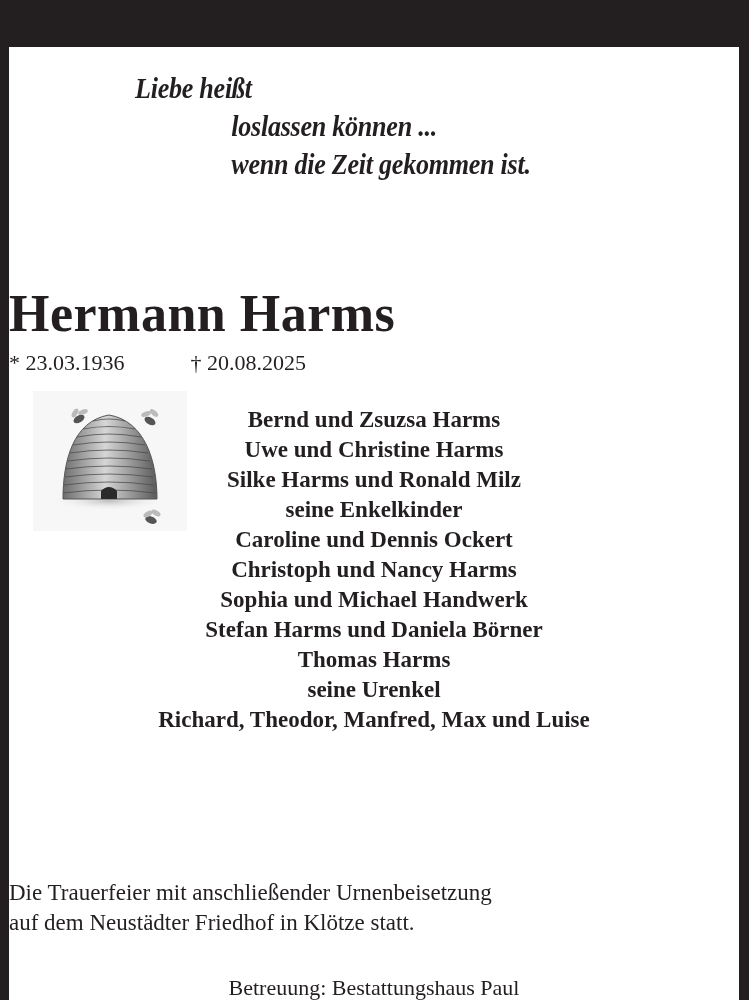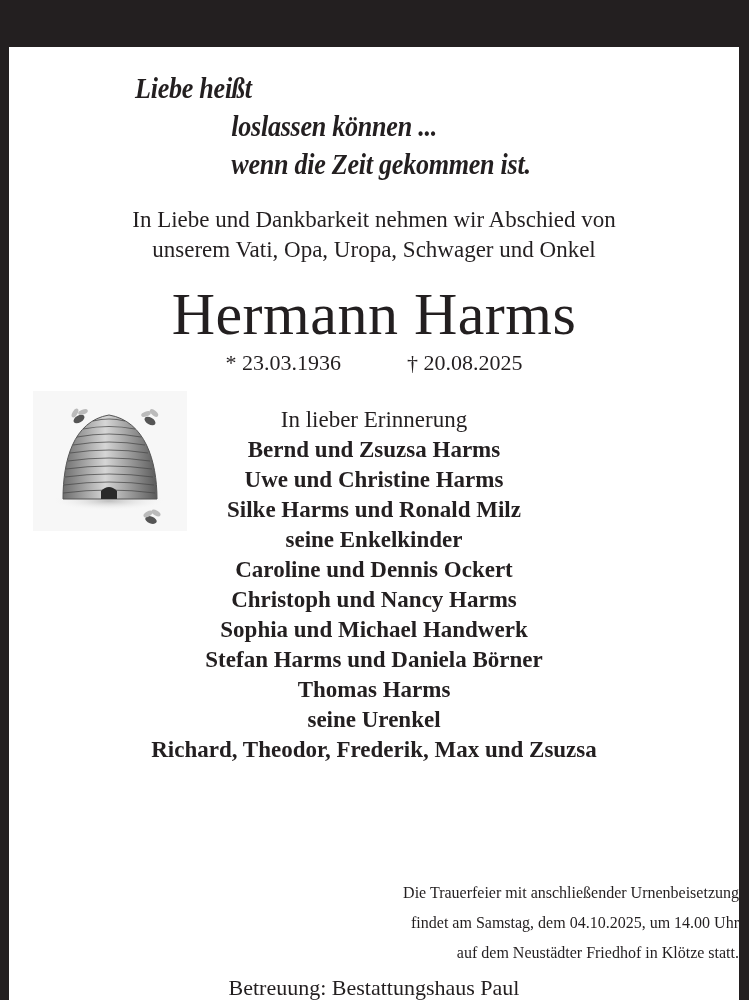--- a/index.html
+++ b/index.html
@@ -6,46 +6,42 @@
   body { width: 749px; height: 1000px; background: #231f20; position: relative; overflow: hidden; }
   .card {
     position: absolute; left: 9px; top: 9px; width: 730px; height: 982px;
     background: #ffffff; color: #231f20;
     font-family: "Liberation Serif", "DejaVu Serif", serif;
     margin-top: 38px;
   }
   .motto { position: absolute; left: 0; top: 22px; font-style: italic; font-weight: bold; font-size: 29px; line-height: 38px; letter-spacing: -0.3px; transform: scaleX(0.9); transform-origin: left top; }
   .motto div { position: absolute; white-space: nowrap; }
   .intro { position: absolute; left: 0; right: 0; top: 158px; text-align: center; font-size: 23px; line-height: 30px; }
-  .name { position: absolute; left: 0; right: 0; top: 232px; text-align: center; font-size: 60px; font-weight: normal; line-height: 70px; letter-spacing: 0.5px; }
-  .dates { position: absolute; left: 0; right: 0; top: 302px; text-align: center; font-size: 22px; line-height: 28px; }
+  .name { position: absolute; left: 0; right: 0; top: 232px; font-size: 52px; font-weight: bold; line-height: 70px; letter-spacing: 0.5px; }
+  .dates { position: absolute; left: 0; right: 0; top: 302px; text-align: left; font-size: 22px; line-height: 28px; }
   .dates span { display: inline-block; }
   .dates .gap { width: 66px; }
   .beehive { position: absolute; left: 24px; top: 344px; width: 154px; height: 140px; }
   .mourners { position: absolute; left: 0; right: 0; top: 358px; text-align: center; font-size: 23px; line-height: 30px; }
   .mourners .bold { font-weight: bold; }
   .place { position: absolute; left: 0; right: 0; top: 772px; text-align: center; font-size: 23px; line-height: 30px; }
-  .service { position: absolute; left: 0; right: 0; top: 831px; text-align: right; font-size: 16px; line-height: 30px; }
+  .service { position: absolute; left: 0; right: 0; top: 831px; text-align: left; font-size: 23px; line-height: 30px; }
   .care { position: absolute; left: 0; right: 0; top: 930px; text-align: center; font-size: 22px; line-height: 22px; }
 </style>
 </head>
 <body>
 
 <div class="card">
 
   <div class="motto">
     <div style="left:140px; top:0;">Liebe heißt</div>
     <div style="left:247px; top:38px;">loslassen können ...</div>
     <div style="left:247px; top:76px;">wenn die Zeit gekommen ist.</div>
   </div>
 
-  <div class="intro">
-    <div>In Liebe und Dankbarkeit nehmen wir Abschied von</div>
-    <div>unserem Vati, Opa, Uropa, Schwager und Onkel</div>
-  </div>
 
   <div class="name">Hermann Harms</div>
 
   <div class="dates">
     <span>* 23.03.1936</span><span class="gap"></span><span>† 20.08.2025</span>
   </div>
 
   <svg class="beehive" viewBox="0 0 154 140">
     <defs>
       <linearGradient id="hg" x1="0" x2="1" y1="0" y2="0">
@@ -81,35 +77,33 @@
       <ellipse cx="117" cy="30" rx="6" ry="3.5" transform="rotate(30 117 30)"></ellipse>
       <ellipse cx="113" cy="23" rx="5" ry="2.5" fill="#bbb" transform="rotate(-20 113 23)"></ellipse>
       <ellipse cx="121" cy="22" rx="5" ry="2.5" fill="#bbb" transform="rotate(40 121 22)"></ellipse>
       <ellipse cx="118" cy="129" rx="6" ry="3.5" transform="rotate(20 118 129)"></ellipse>
       <ellipse cx="115" cy="123" rx="5" ry="2.5" fill="#bbb" transform="rotate(-30 115 123)"></ellipse>
       <ellipse cx="123" cy="122" rx="5" ry="2.5" fill="#bbb" transform="rotate(30 123 122)"></ellipse>
     </g>
   </svg>
 
   <div class="mourners">
-    <div>In lieber Erinnerung</div>
     <div class="bold">Bernd und Zsuzsa Harms</div>
     <div class="bold">Uwe und Christine Harms</div>
     <div class="bold">Silke Harms und Ronald Milz</div>
     <div class="bold">seine Enkelkinder</div>
     <div class="bold">Caroline und Dennis Ockert</div>
     <div class="bold">Christoph und Nancy Harms</div>
     <div class="bold">Sophia und Michael Handwerk</div>
     <div class="bold">Stefan Harms und Daniela Börner</div>
     <div class="bold">Thomas Harms</div>
     <div class="bold">seine Urenkel</div>
-    <div class="bold">Richard, Theodor, Frederik, Max und Zsuzsa</div>
+    <div class="bold">Richard, Theodor, Manfred, Max und Luise</div>
   </div>
 
 
   <div class="service">
     <div>Die Trauerfeier mit anschließender Urnenbeisetzung</div>
-    <div>findet am Samstag, dem 04.10.2025, um 14.00 Uhr</div>
     <div>auf dem Neustädter Friedhof in Klötze statt.</div>
   </div>
 
   <div class="care">Betreuung: Bestattungshaus Paul</div>
 </div>
 
 </body></html>

